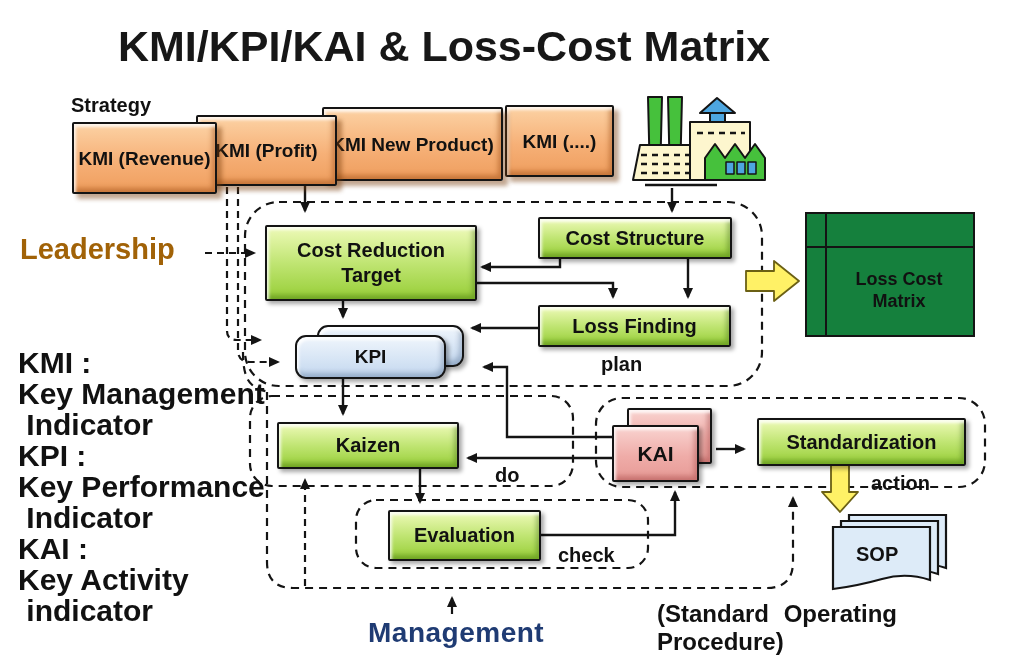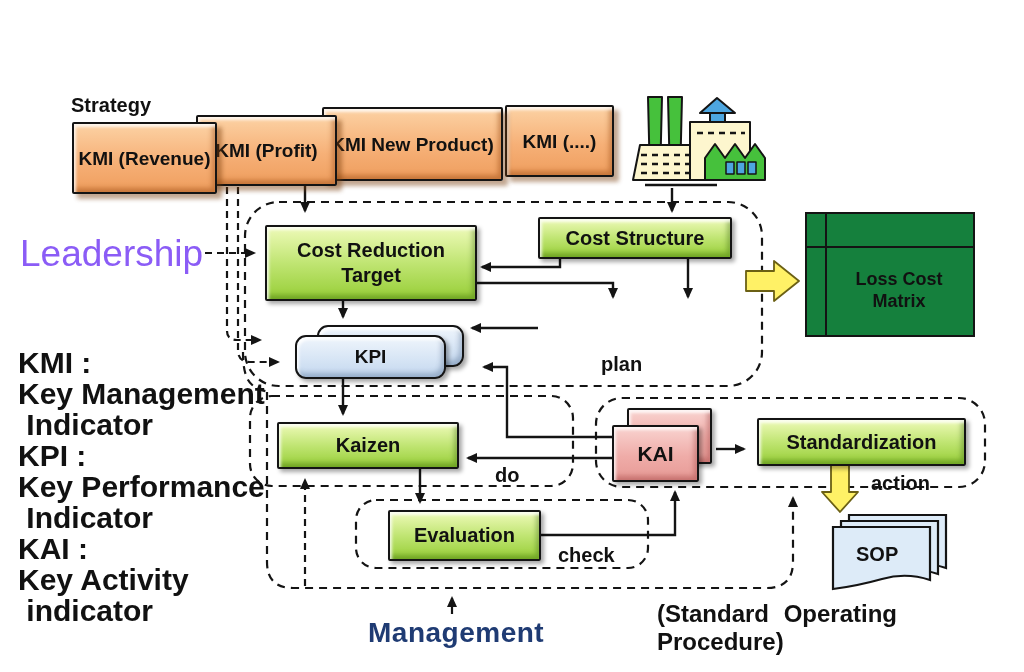--- a/index.html
+++ b/index.html
@@ -2,21 +2,21 @@
 <html><head>
 <meta charset="utf-8">
 <style>
   html,body{margin:0;padding:0;background:#fff;}
   #stage{position:relative;width:1024px;height:672px;background:#ffffff;overflow:hidden;
          font-family:"Liberation Sans", sans-serif;color:#111;}
   #wires{position:absolute;left:0;top:0;z-index:1;}
   .lbl{position:absolute;z-index:2;white-space:pre-line;}
   .title{font-size:43px;font-weight:600;letter-spacing:0px;color:#171717;}
   .strategy{font-size:20px;font-weight:bold;}
-  .leadership{font-size:37px;font-weight:normal;color:#8b5cf6;}
+  .leadership{font-size:29px;font-weight:bold;color:#a16207;}
   .management{font-size:28px;font-weight:bold;color:#1f3b73;letter-spacing:.5px;}
   .legendline{font-size:30px;font-weight:bold;line-height:31px;white-space:pre;}
   .regionlbl{font-size:20px;font-weight:bold;}
   .caption{font-size:24px;font-weight:bold;word-spacing:8px;}
   .box{position:absolute;z-index:2;display:flex;align-items:center;justify-content:center;
        text-align:center;font-weight:bold;border:2px solid #141414;border-radius:2px;
        box-shadow:inset 2px 3px 3px rgba(255,255,255,.85), inset -3px -4px 5px rgba(0,0,0,.28);}
   .orange{background:linear-gradient(180deg,#fcd2a4 0%,#f6b077 55%,#ef9e5e 100%);
           font-size:19px;line-height:23px;box-shadow:5px 5px 4px rgba(120,60,10,.45),
           inset 2px 3px 3px rgba(255,255,255,.8), inset -3px -4px 5px rgba(150,70,15,.45);}
@@ -109,37 +109,39 @@
       </g>
     </g>
 
     <g stroke="#141414" stroke-width="2.2" fill="#ddebf8">
       <path d="M849,515 L946,515 L946,568 Q922,560 898,567 Q873,574 849,577 Z"></path>
       <path d="M841,521 L938,521 L938,574 Q914,566 890,573 Q865,580 841,583 Z"></path>
       <path d="M833,527 L930,527 L930,580 Q906,572 882,579 Q857,586 833,589 Z"></path>
     </g>
   </svg>
 
+  <div class="lbl title" style="left:118px;top:22px;">KMI/KPI/KAI &amp; Loss-Cost Matrix</div>
 
   <div class="lbl strategy" style="left:71px;top:94px;">Strategy</div>
 
   <div class="box orange" style="left:505px;top:105px;width:105px;height:68px;z-index:2;">KMI
 (....)</div>
   <div class="box orange" style="left:322px;top:107px;width:177px;height:70px;z-index:3;">KMI
 New Product)</div>
   <div class="box orange" style="left:196px;top:115px;width:137px;height:67px;z-index:4;">KMI
 (Profit)</div>
   <div class="box orange" style="left:72px;top:122px;width:141px;height:68px;z-index:5;">KMI
 (Revenue)</div>
 
   <div class="lbl leadership" style="left:20px;top:233px;">Leadership</div>
 
   <div class="box green" style="left:265px;top:225px;width:208px;height:72px;white-space:pre-line;">Cost Reduction
 Target</div>
   <div class="box green" style="left:538px;top:217px;width:190px;height:38px;">Cost Structure</div>
+  <div class="box green" style="left:538px;top:305px;width:189px;height:38px;">Loss Finding</div>
   <div class="box blue" style="left:317px;top:325px;width:143px;height:38px;z-index:2;"></div>
   <div class="box blue" style="left:295px;top:335px;width:147px;height:40px;z-index:3;">KPI</div>
   <div class="lbl regionlbl" style="left:601px;top:353px;">plan</div>
 
   <div class="matrix" style="left:805px;top:212px;width:166px;height:121px;">
     <div class="hline"></div>
     <div class="vline"></div>
     <div class="cellpad">Loss Cost
 Matrix</div>
   </div>

